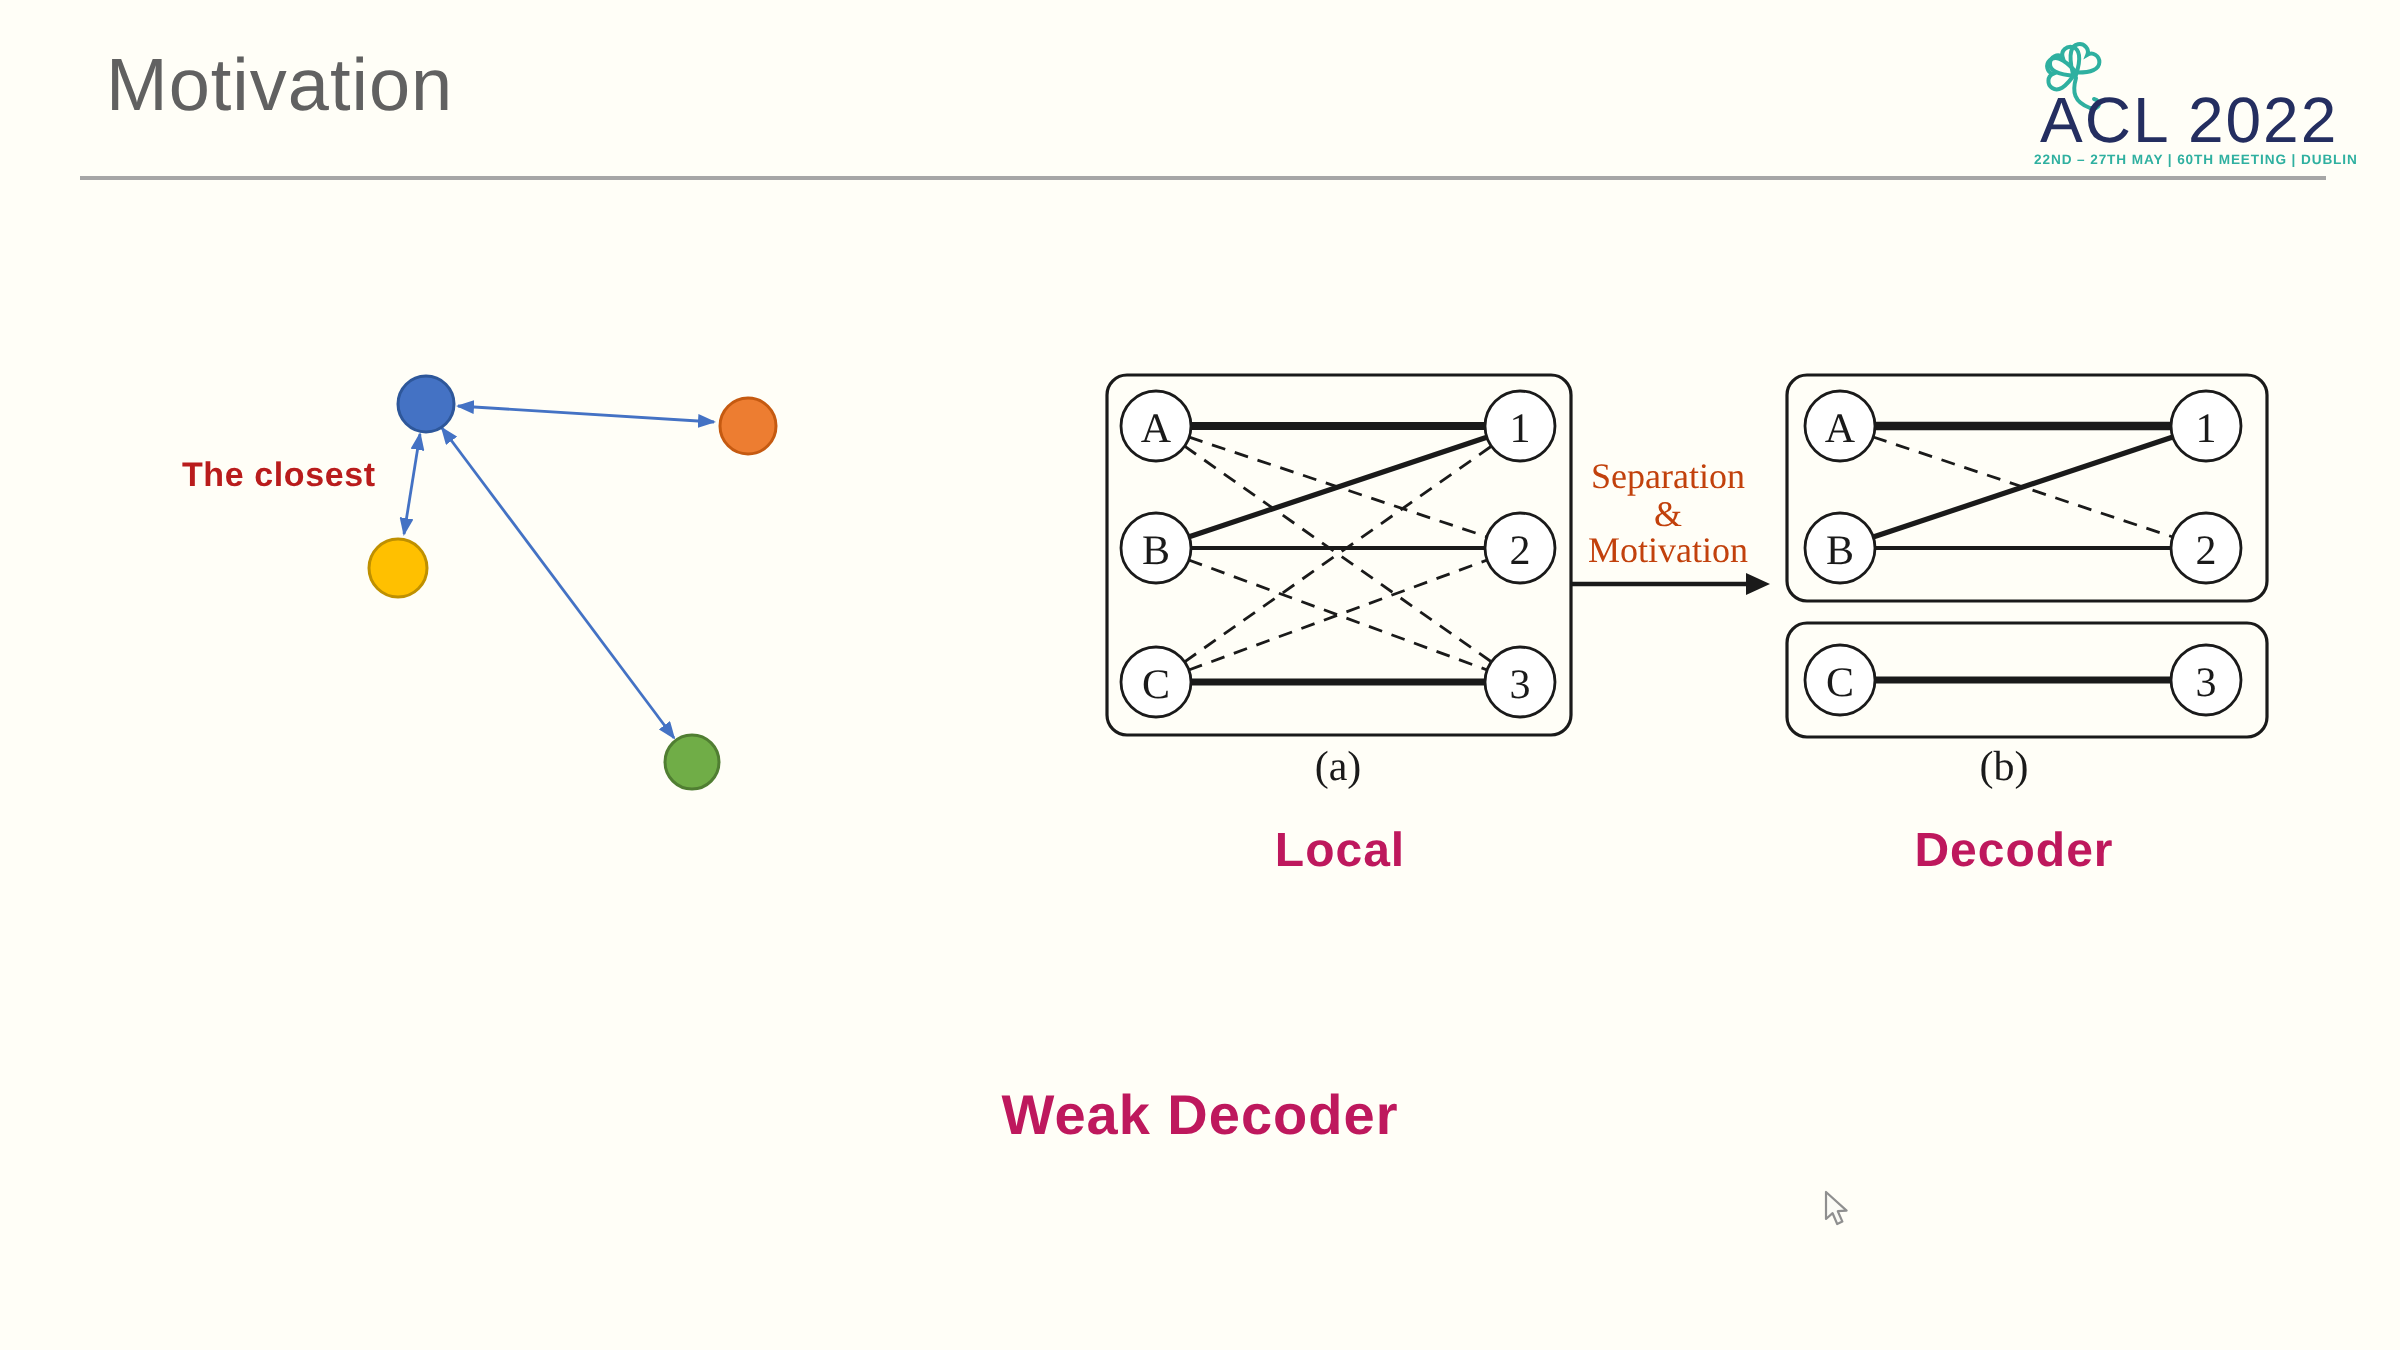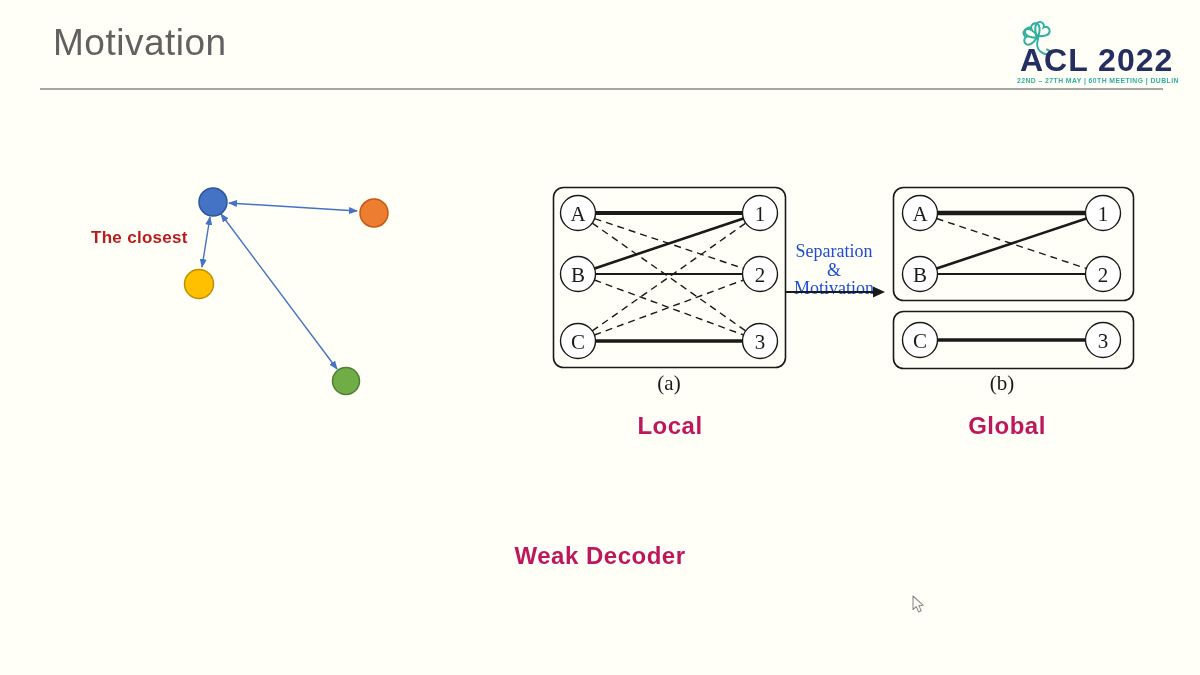--- a/index.html
+++ b/index.html
@@ -17,50 +17,50 @@
   }
   .title-rule{
     left:40px;top:88px;width:1123px;height:2px;background:#a6a6a6;
   }
 
   
   .logo{left:1003px;top:6px;width:185px;height:80px;}
   .logo .shamrock{position:absolute;left:6px;top:2px;}
   .logo .acl-text{
     position:absolute;left:17px;top:36px;
-    font-size:32px;font-weight:bold;color:#242e60;letter-spacing:1px;
+    font-size:32px;font-weight:normal;color:#242e60;letter-spacing:1px;
     white-space:nowrap;
   }
   .logo .acl-sub{
     position:absolute;left:14px;top:71px;
     font-size:6.8px;font-weight:bold;color:#2fb0a0;letter-spacing:0.45px;
     white-space:nowrap;
   }
 
   
   .closest-label{
     left:91px;top:228px;
     font-size:17px;font-weight:bold;color:#b91c1c;letter-spacing:0.3px;
     white-space:nowrap;
   }
 
   
   .sep-block{
-    left:783px;top:242px;width:102px;
+    left:783px;top:229px;width:102px;
     font-family:"Liberation Serif",serif;font-size:18px;line-height:18.5px;
-    color:#1d4ed8;text-align:center;white-space:nowrap;
+    color:#c2410c;text-align:center;white-space:nowrap;
   }
 
   .fig-label{
     font-size:24px;font-weight:bold;color:#be185d;letter-spacing:0.5px;
     text-align:center;white-space:nowrap;
   }
   .local-label{left:600px;top:412px;width:140px;}
   .global-label{left:937px;top:412px;width:140px;}
-  .weak-label{left:480px;top:542px;width:240px;font-size:24px;}
+  .weak-label{left:480px;top:542px;width:240px;font-size:28px;}
 
   svg{display:block;}
   .node-circle{fill:#ffffff;stroke:#1a1a1a;stroke-width:1.4;}
   .node-text{
     font-family:"Liberation Serif",serif;font-size:21px;fill:#1a1a1a;
     text-anchor:middle;dominant-baseline:central;
   }
   .caption-text{
     font-family:"Liberation Serif",serif;font-size:21px;fill:#1a1a1a;
     text-anchor:middle;
@@ -164,18 +164,18 @@
   <text class="node-text" x="920" y="214">A</text>
   <text class="node-text" x="920" y="275">B</text>
   <text class="node-text" x="1103" y="214">1</text>
   <text class="node-text" x="1103" y="275">2</text>
   <text class="node-text" x="920" y="341">C</text>
   <text class="node-text" x="1103" y="341">3</text>
   <text class="caption-text" x="1002" y="390">(b)</text>
 </svg>
 
 <div class="abs fig-label local-label">Local</div>
-<div class="abs fig-label global-label">Global</div>
+<div class="abs fig-label global-label">Decoder</div>
 <div class="abs fig-label weak-label">Weak Decoder</div>
 
 <svg class="abs" style="left:912px;top:595px;" width="14" height="19" viewBox="0 0 14 19">
   <path d="M1,1 L1,14.5 L4.3,11.6 L6.6,17 L9.2,15.8 L6.9,10.6 L11.3,10.3 Z" fill="#fbfbf6" stroke="#8f8f8f" stroke-width="1.1" stroke-linejoin="round"></path>
 </svg>
 
 </body></html>

